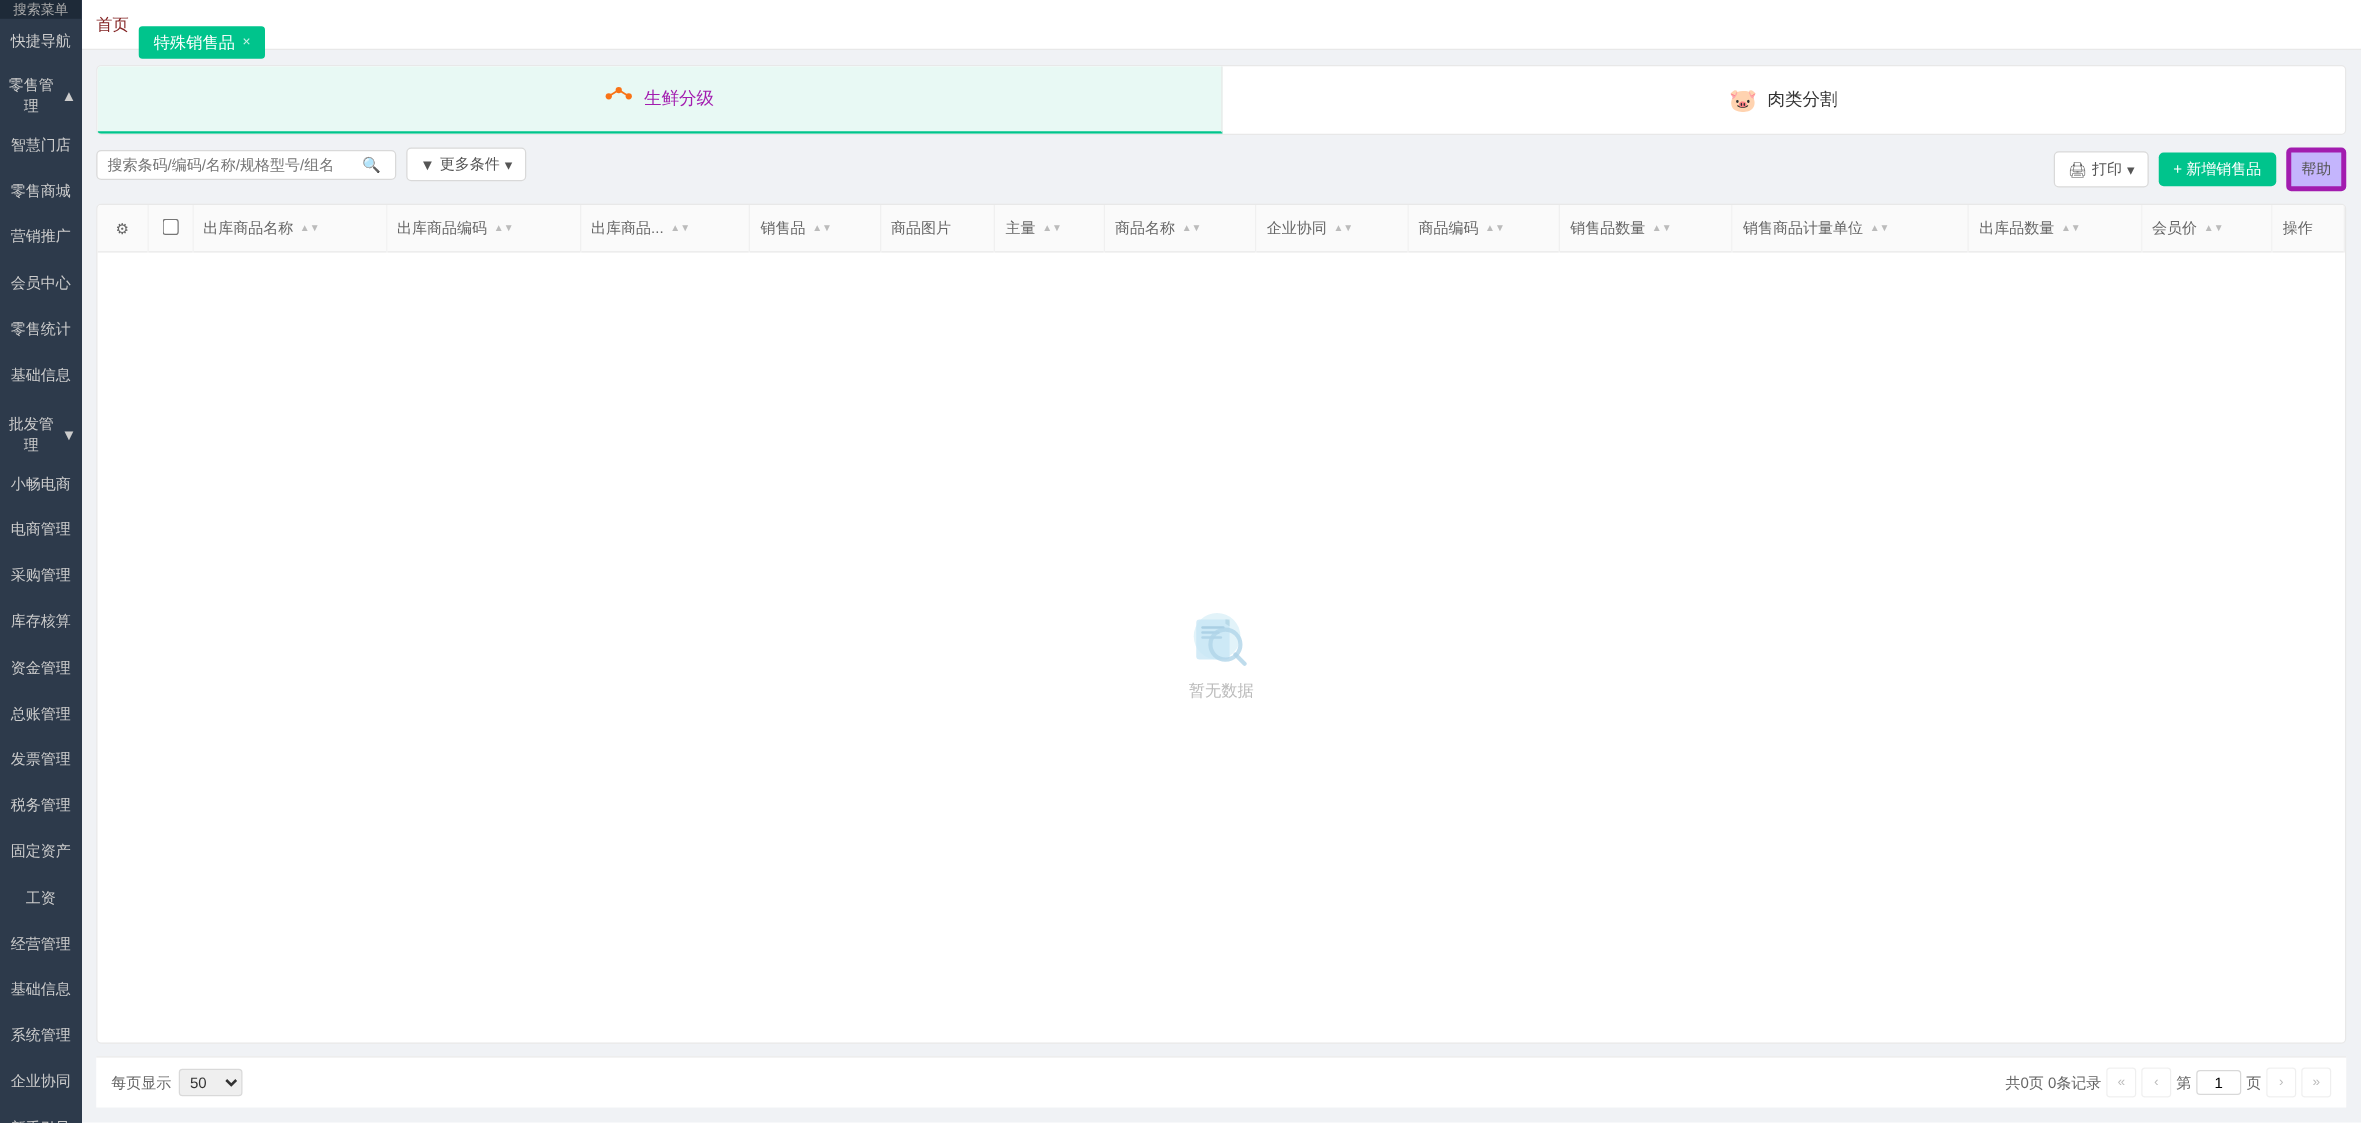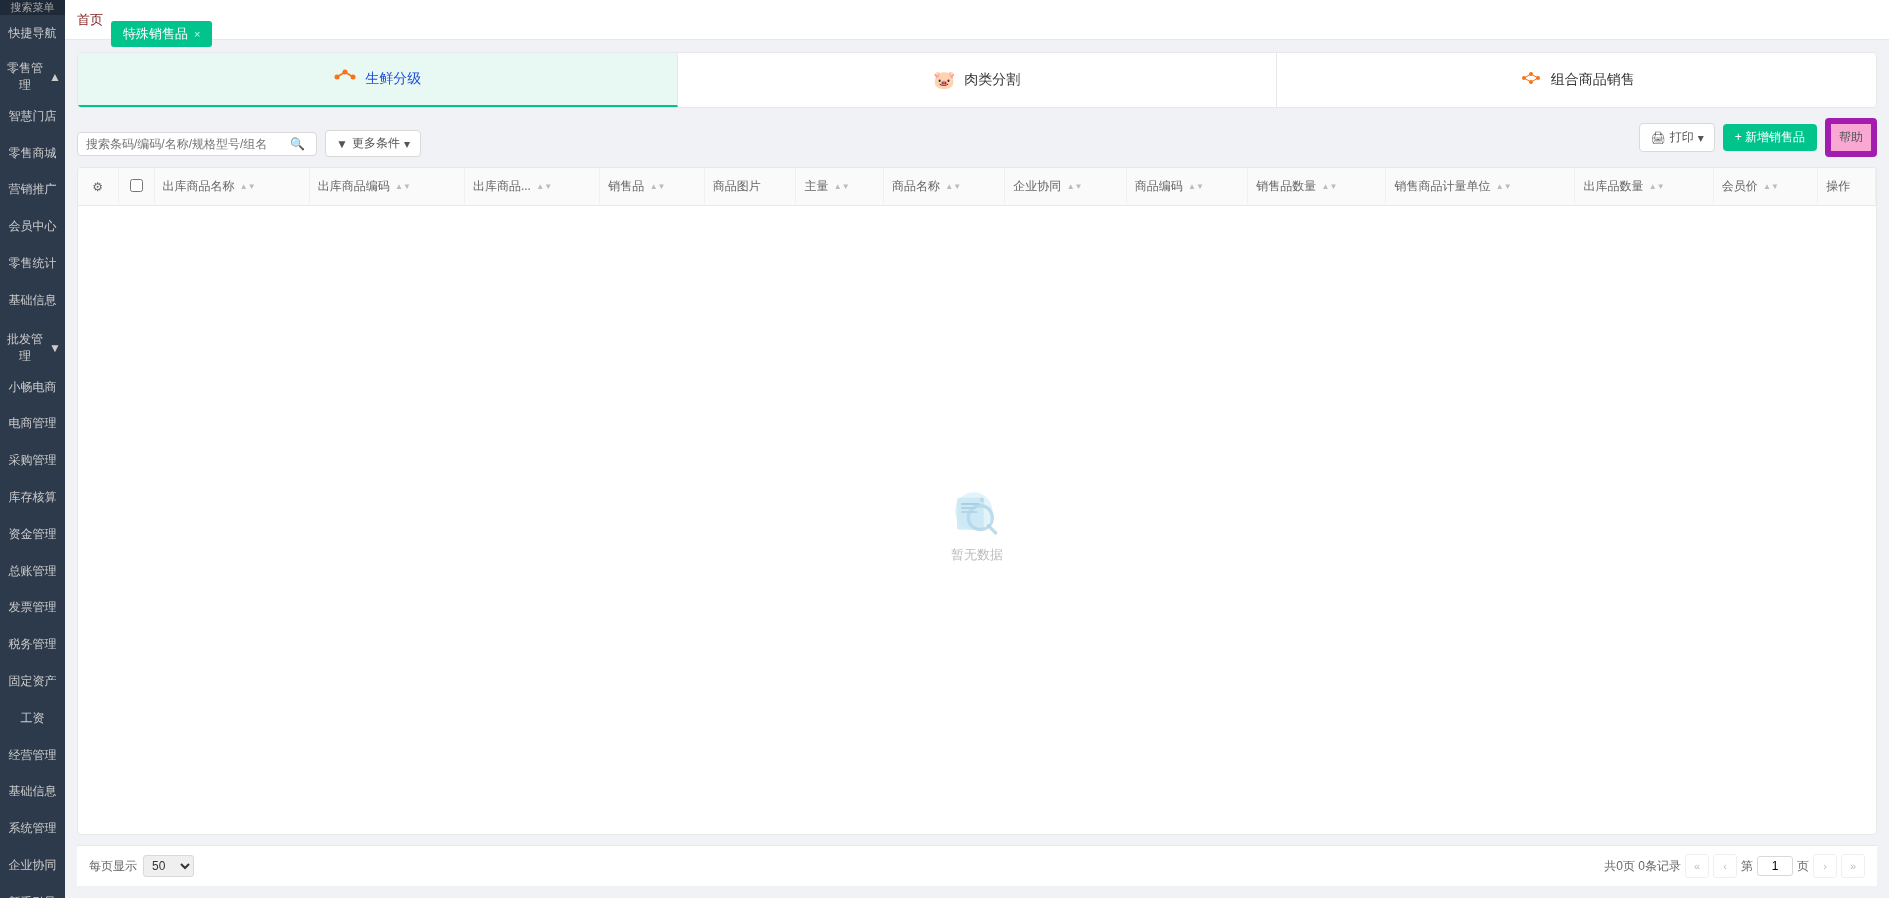--- a/index.html
+++ b/index.html
@@ -137,31 +137,31 @@
       gap: 8px;
       cursor: pointer;
       border-right: 1px solid #e8e8e8;
       font-size: 14px;
       color: #333;
       position: relative;
     }
     .cat-tab:last-child { border-right: none; }
     .cat-tab.active {
       background: #e8f9f4;
-      color: #1d4ed8;
+      color: #a21caf;
       border-bottom: 2px solid #00c48c;
     }
     .cat-tab .cat-icon {
       font-size: 18px;
     }
 
     
     #toolbar {
       display: flex;
-      align-items: flex-end;
+      align-items: flex-start;
       justify-content: space-between;
       flex-shrink: 0;
     }
     .toolbar-left {
       display: flex;
       align-items: center;
       gap: 8px;
     }
     .search-box {
       display: flex;
@@ -218,24 +218,24 @@
       border: none;
       border-radius: 4px;
       padding: 5px 12px;
       cursor: pointer;
       font-size: 12px;
       display: flex;
       align-items: center;
       gap: 4px;
     }
     .help-btn {
-      border: 6px solid #a21caf;
+      border: 4px solid #a21caf;
       border-radius: 4px;
       padding: 5px 8px;
-      background: #f9a8d4;
+      background: #c4b5fd;
       cursor: pointer;
       font-size: 12px;
       color: #555;
     }
 
     
     #table-container {
       flex: 1;
       background: #fff;
       border: 1px solid #e8e8e8;
@@ -463,35 +463,20 @@
             <circle cx="20" cy="10" r="2.5" fill="#f97316"></circle>
             <line x1="4" y1="10" x2="12" y2="5" stroke="#f97316" stroke-width="1.5"></line>
             <line x1="12" y1="5" x2="20" y2="10" stroke="#f97316" stroke-width="1.5"></line>
           </svg>
         </span>
         <span>生鲜分级</span>
       </div>
       <div class="cat-tab">
         <span class="cat-icon">🐷</span>
         <span>肉类分割</span>
-      </div>
-      <div class="cat-tab">
-        <span class="cat-icon">
-          <svg width="24" height="20" viewBox="0 0 24 20">
-            <circle cx="5" cy="10" r="2" fill="#f97316"></circle>
-            <circle cx="12" cy="6" r="2" fill="#f97316"></circle>
-            <circle cx="19" cy="10" r="2" fill="#f97316"></circle>
-            <circle cx="12" cy="14" r="2" fill="#f97316"></circle>
-            <line x1="5" y1="10" x2="12" y2="6" stroke="#f97316" stroke-width="1"></line>
-            <line x1="12" y1="6" x2="19" y2="10" stroke="#f97316" stroke-width="1"></line>
-            <line x1="19" y1="10" x2="12" y2="14" stroke="#f97316" stroke-width="1"></line>
-            <line x1="5" y1="10" x2="12" y2="14" stroke="#f97316" stroke-width="1"></line>
-          </svg>
-        </span>
-        <span>组合商品销售</span>
       </div>
     </div>
 
     <div id="toolbar">
       <div class="toolbar-left">
         <div class="search-box">
           <input type="text" placeholder="搜索条码/编码/名称/规格型号/组名" style="">
           <span class="search-icon">🔍</span>
         </div>
         <button class="filter-btn">

